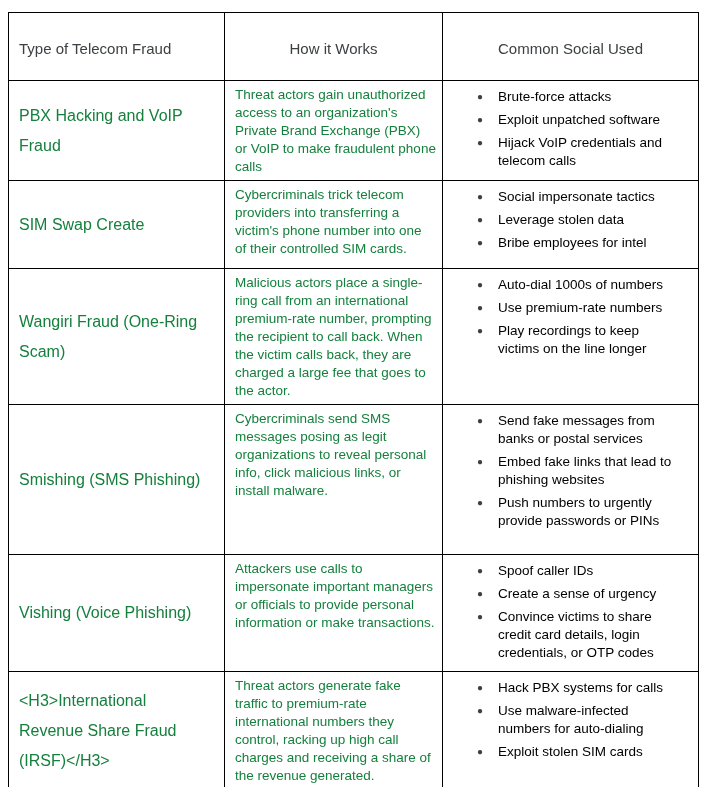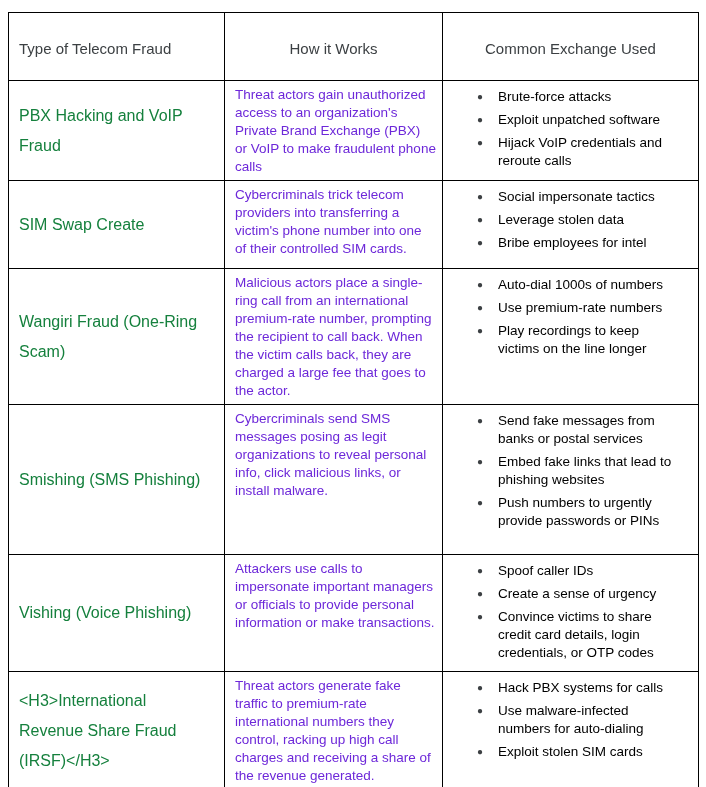--- a/index.html
+++ b/index.html
@@ -51,21 +51,21 @@
   td.type-cell {
     vertical-align: middle;
     color: #15803d;
     font-size: 16px;
     line-height: 30px;
     padding: 4px 20px 4px 10px;
   }
   
   td.how-cell {
     vertical-align: top;
-    color: #6d28d9;
+    color: #15803d;
     font-size: 13.5px;
     line-height: 18px;
     padding: 5px 6px 4px 10px;
   }
   
   td.tactics-cell {
     vertical-align: top;
     padding: 7px 0 4px 0;
   }
   ul.tactics {
@@ -101,32 +101,32 @@
   <table class="fraud-table">
     <colgroup>
       <col style="width:216px">
       <col style="width:218px">
       <col style="width:256px">
     </colgroup>
     <thead>
       <tr>
         <th class="h-type">Type of Telecom Fraud</th>
         <th class="h-how">How it Works</th>
-        <th class="h-tactics">Common Exchange Used</th>
+        <th class="h-tactics">Common Social Used</th>
       </tr>
     </thead>
     <tbody>
       <tr class="r-pbx">
         <td class="type-cell">PBX Hacking and VoIP Fraud</td>
         <td class="how-cell">Threat actors gain unauthorized access to an organization's Private Brand Exchange (PBX) or VoIP to make fraudulent phone calls</td>
         <td class="tactics-cell">
           <ul class="tactics">
               <li><span class="bullet">●</span><span>Brute-force attacks</span></li>
               <li><span class="bullet">●</span><span>Exploit unpatched software</span></li>
-              <li><span class="bullet">●</span><span>Hijack VoIP credentials and reroute calls</span></li>
+              <li><span class="bullet">●</span><span>Hijack VoIP credentials and telecom calls</span></li>
             </ul>
         </td>
       </tr>
       <tr class="r-sim">
         <td class="type-cell">SIM Swap Create</td>
         <td class="how-cell">Cybercriminals trick telecom providers into transferring a victim's phone number into one of their controlled SIM cards.</td>
         <td class="tactics-cell">
           <ul class="tactics">
               <li><span class="bullet">●</span><span>Social impersonate tactics</span></li>
               <li><span class="bullet">●</span><span>Leverage stolen data</span></li>

